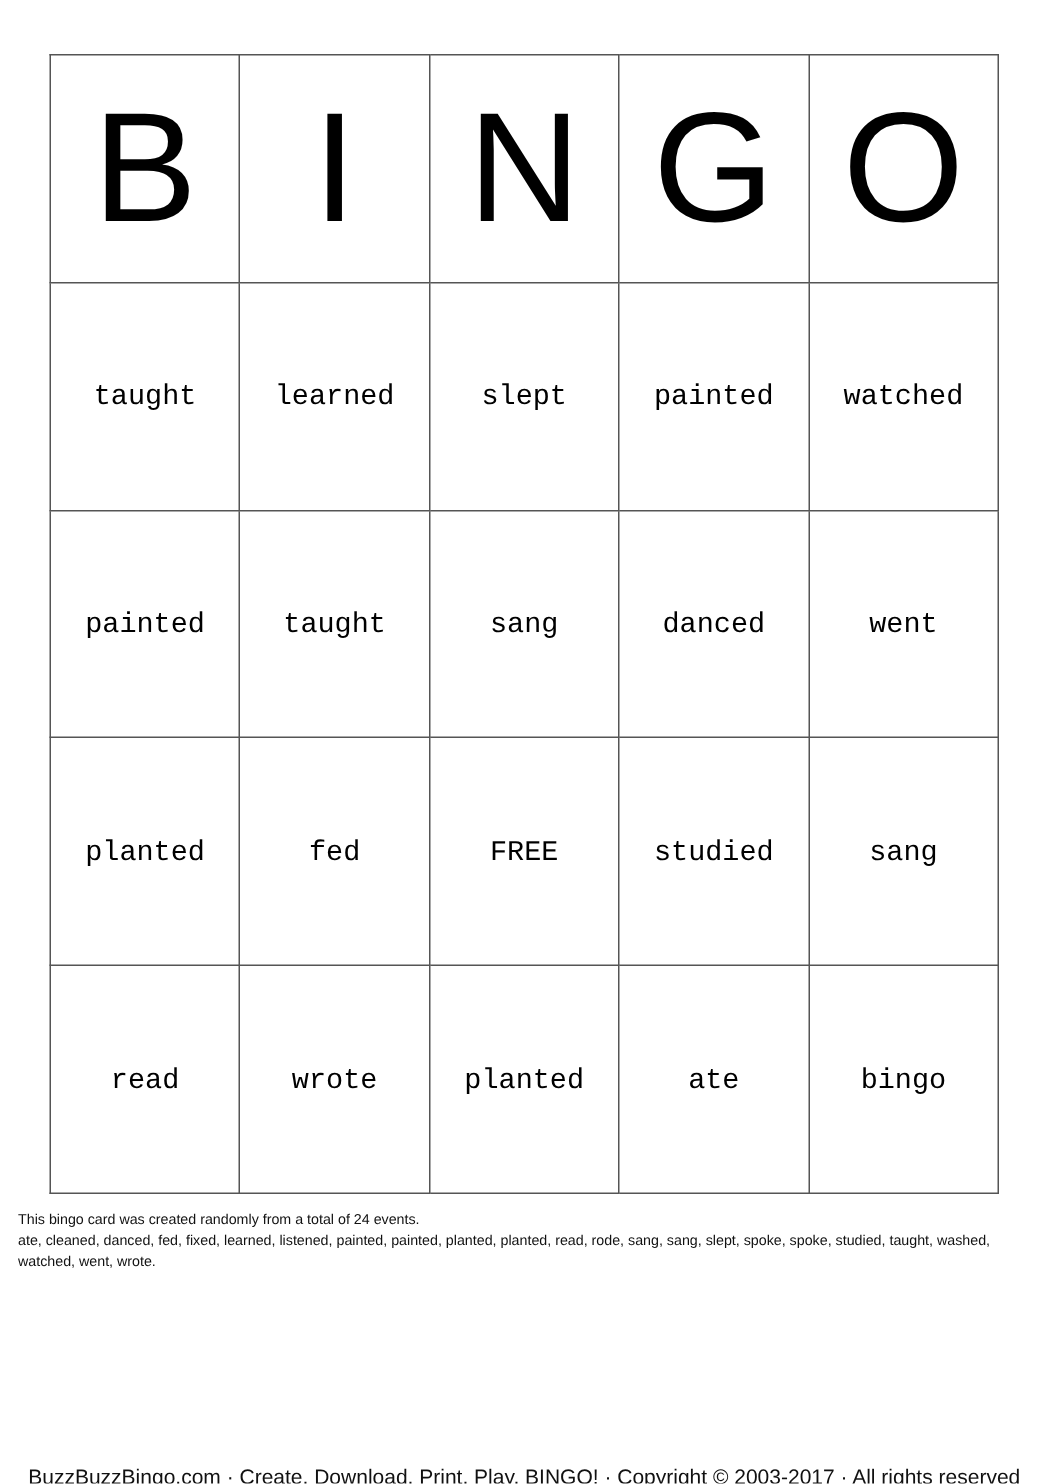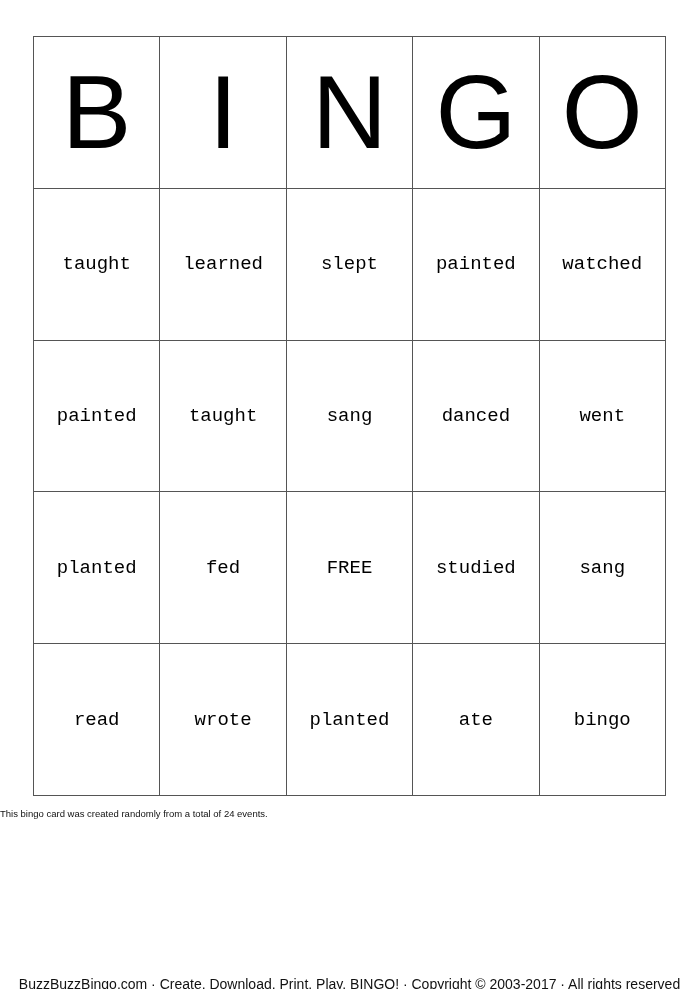--- a/index.html
+++ b/index.html
@@ -14,21 +14,21 @@
     }
     .card td {
       border: 1px solid #555;
       text-align: center; vertical-align: middle;
       padding: 0; overflow: hidden;
     }
     .card tr { height: 126.6px; }
     .hdr td { font-size: 104px; line-height: 1; }
     .cell { font-size: 19px; font-family: Liberation Mono, monospace; }
     .info {
-      position: absolute; left: 0; top: 807px; width: 670px;
+      position: absolute; left: 12px; top: 807px; width: 670px;
       font-size: 9.5px; line-height: 14px; color: #111;
     }
     .footer {
       position: absolute; left: 0; top: 976px; width: 699px;
       text-align: center; font-size: 14px; color: #111;
     }
   </style>
 </head>
 <body>
 
@@ -67,15 +67,16 @@
     <td class="cell">wrote</td>
     <td class="cell">planted</td>
     <td class="cell">ate</td>
     <td class="cell">bingo</td>
   </tr>
 </tbody>
   </table>
 
 <div class="info">
   <div>This bingo card was created randomly from a total of 24 events.</div>
+  <div>ate, cleaned, danced, fed, fixed, learned, listened, painted, painted, planted, planted, read, rode, sang, sang, slept, spoke, spoke, studied, taught, washed, watched, went, wrote.</div>
 </div>
 
 <div class="footer">BuzzBuzzBingo.com · Create, Download, Print, Play, BINGO! · Copyright © 2003-2017 · All rights reserved</div>
 
 </body></html>

